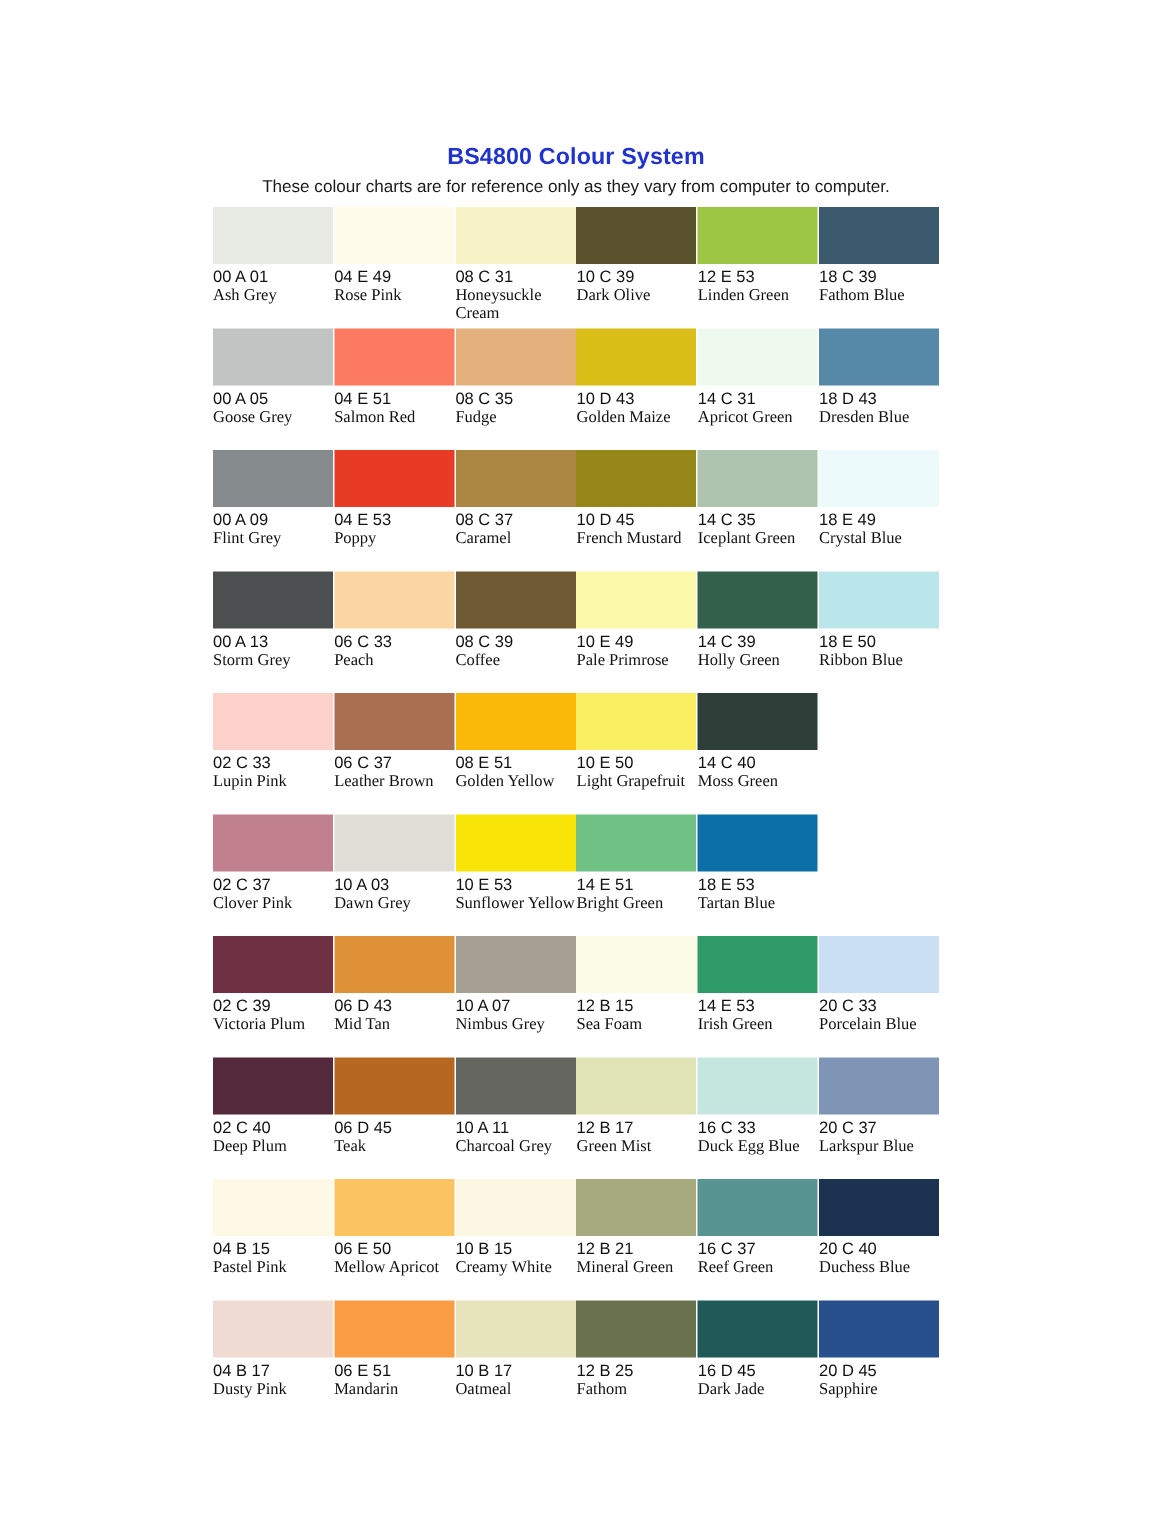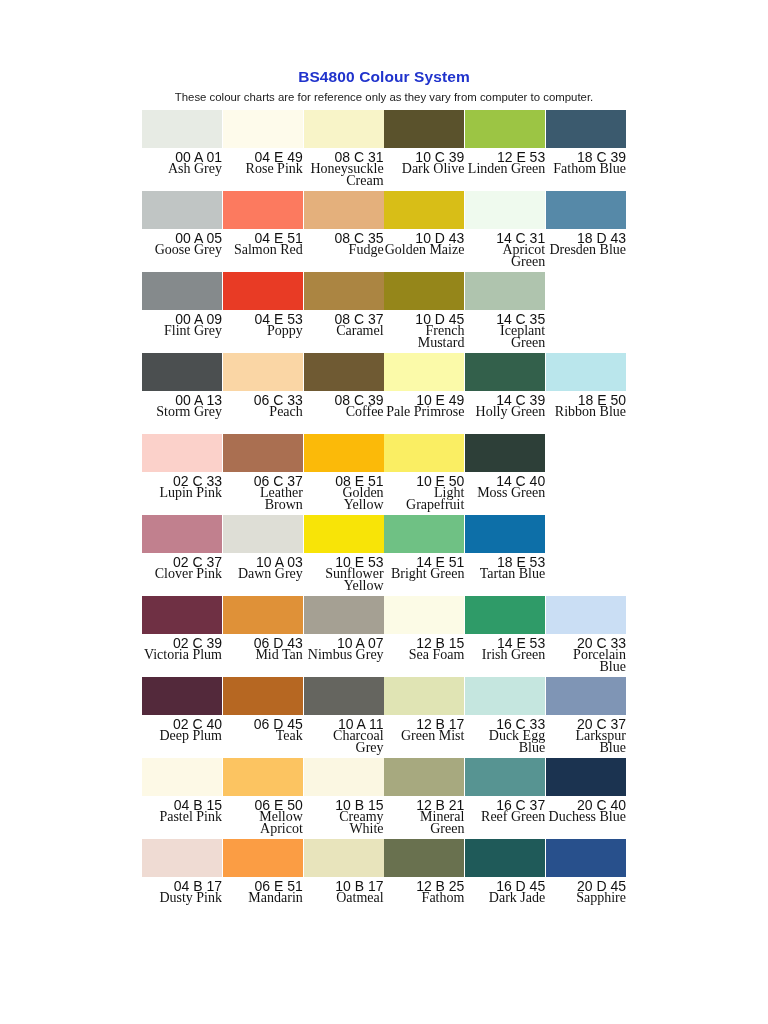--- a/index.html
+++ b/index.html
@@ -14,21 +14,21 @@
     overflow: hidden;
   }
   .page {
     width: 768px;
     height: 1024px;
     position: relative;
     background: #ffffff;
     box-sizing: border-box;
   }
   .doc-header {
-    padding-top: 68px;
+    padding-top: 96px;
     text-align: center;
   }
   .doc-title {
     color: #2033cc;
     font-size: 15.5px;
     font-weight: bold;
     letter-spacing: 0.1px;
     line-height: 18px;
   }
   .doc-subtitle {
@@ -54,22 +54,22 @@
     align-items: stretch;
   }
   .cell:last-child { margin-right: 0; }
   .swatch {
     height: 38px;
     width: 100%;
     box-sizing: border-box;
   }
   .caption {
     margin-top: 3px;
-    text-align: right;
-    font-size: 14px;
+    text-align: left;
+    font-size: 11px;
     line-height: 12.2px;
     color: #111111;
   }
   .caption .code { display: block; }
   .caption .cname { display: block; font-family: Liberation Serif, serif; }
 </style>
 </head>
 <body>
 
 <div class="page">
@@ -195,20 +195,27 @@
             <span class="cname">French Mustard</span>
           </div>
         </div>
         <div class="cell">
           <div class="swatch" style="background: rgb(175, 196, 174);"></div>
           <div class="caption">
             <span class="code">14 C 35</span>
             <span class="cname">Iceplant Green</span>
           </div>
         </div>
+        <div class="cell">
+          <div class="swatch" style="background: rgb(237, 250, 251);"></div>
+          <div class="caption">
+            <span class="code">18 E 49</span>
+            <span class="cname">Crystal Blue</span>
+          </div>
+        </div>
       </div>
       <div class="chart-row">
         <div class="cell">
           <div class="swatch" style="background: rgb(75, 79, 80);"></div>
           <div class="caption">
             <span class="code">00 A 13</span>
             <span class="cname">Storm Grey</span>
           </div>
         </div>
         <div class="cell">

